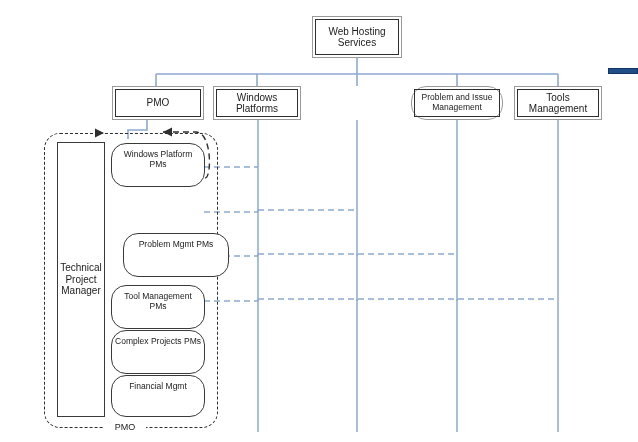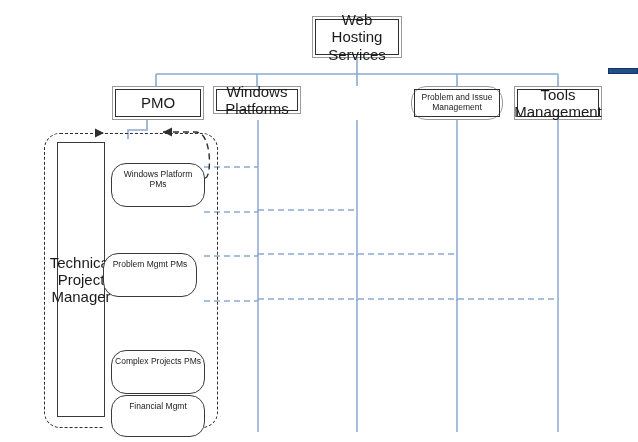--- a/index.html
+++ b/index.html
@@ -52,28 +52,27 @@
     justify-content: center;
     padding: 2px 3px;
   }
   
   .pm {
     border: 1px solid #3a3a3a;
     align-items: flex-start;
     padding-top: 6px;
     padding-left: 3px;
     padding-right: 3px;
-    margin-top: 20px;
   }
   .tpm {
     border: 1px solid #3a3a3a;
     align-items: center;
     padding: 2px;
   }
-  .f9  { font-size: 15px; }
+  .f9  { font-size: 10px; }
   .f85 { font-size: 8.5px; border-radius: 15px; }
 
   
   .pmo-group {
     position: absolute;
     box-sizing: border-box;
     border: 1.4px dashed #2e2e2e;
     border-radius: 16px;
     background: transparent;
   }
@@ -155,21 +154,21 @@
         <span>Web Hosting Services</span>
       </div>
   </div>
 
   <div class="box org f9" style="left:112px; top:86px; width:92px; height:34px;">
     <div class="inner">
         <span>PMO</span>
       </div>
   </div>
 
-  <div class="box org f9" style="left:213px; top:86px; width:88px; height:28px;">
+  <div class="box org f9" style="left:213px; top:86px; width:88px; height:34px;">
     <div class="inner">
         <span>Windows Platforms</span>
       </div>
   </div>
 
 
   <div class="box org f85" style="left:411px; top:86px; width:92px; height:34px;">
     <div class="inner">
         <span>Problem and Issue Management</span>
       </div>
@@ -186,24 +185,27 @@
 
   <div class="box tpm f9" style="left:57px; top:142px; width:48px; height:275px;">
     <span>Technical Project Manager</span>
   </div>
 
   <div class="box pm f85" style="left:111px; top:143px; width:94px; height:44px;">
     <span>Windows Platform PMs</span>
   </div>
 
 
-  <div class="box pm f85" style="left:103px; top:233px; width:94px; height:44px;">
+  <div class="box pm f85" style="left:123px; top:233px; width:106px; height:44px;">
     <span>Problem Mgmt PMs</span>
   </div>
 
+  <div class="box pm f85" style="left:111px; top:285px; width:94px; height:44px;">
+    <span>Tool Management PMs</span>
+  </div>
 
   <div class="box pm f85" style="left:111px; top:375px; width:94px; height:42px;">
     <span>Financial Mgmt</span>
   </div>
 
   <div class="box pm f85" style="left:111px; top:330px; width:94px; height:44px;">
     <span>Complex Projects PMs</span>
   </div>
 
   <div class="edge-bar" style="left:608px; top:68px; width:30px; height:6px;"></div>

